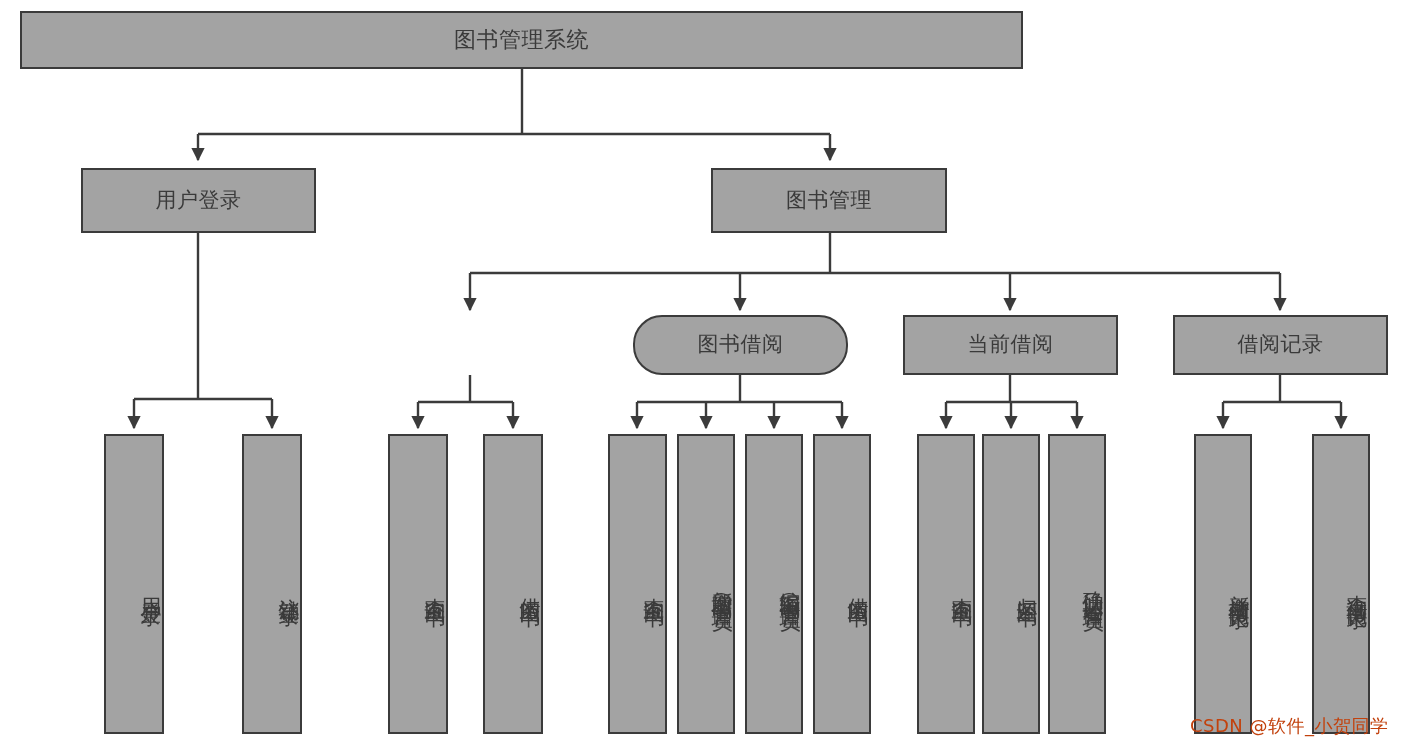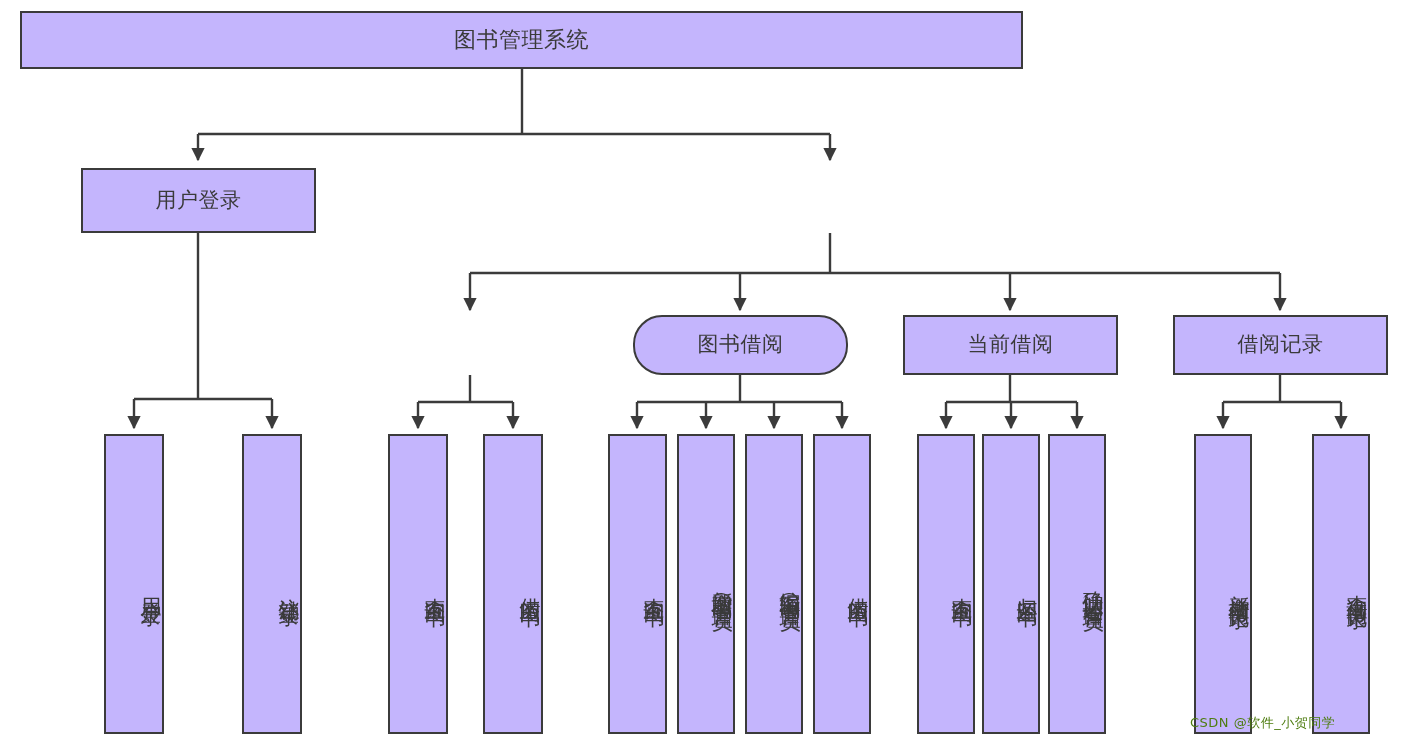--- a/index.html
+++ b/index.html
@@ -21,21 +21,21 @@
     position: absolute;
     left: 0;
     top: 0;
     width: 1405px;
     height: 747px;
   }
   .node {
     position: absolute;
     box-sizing: border-box;
     border: 2px solid #3b3b3b;
-    background: #c4b5fd;
+    background: #a3a3a3;
     color: #3a3a3a;
     display: flex;
     align-items: center;
     justify-content: center;
     text-align: center;
   }
   .node-h {
     font-size: 21px;
     letter-spacing: 0.5px;
     line-height: 1.1;
@@ -53,22 +53,22 @@
     align-items: flex-start;
     justify-content: center;
   }
   .node-v .vlabel {
     writing-mode: vertical-rl;
     text-orientation: upright;
     display: block;
   }
   .watermark {
     position: absolute;
-    color: #4d7c0f;
-    font-size: 13px;
+    color: #c2410c;
+    font-size: 18px;
     white-space: nowrap;
     letter-spacing: 0.5px;
     user-select: none;
     text-align: center;
   }
 </style>
 </head>
 <body>
 
 <div id="canvas">
@@ -124,20 +124,23 @@
   </svg>
 
   <div class="node node-h node-root" style="left:20px; top:11px; width:1003px; height:58px;">
     <span>图书管理系统</span>
   </div>
 
   <div class="node node-h" style="left:81px; top:168px; width:235px; height:65px;">
     <span>用户登录</span>
   </div>
 
+  <div class="node node-h" style="left:711px; top:168px; width:236px; height:65px;">
+    <span>图书管理</span>
+  </div>
 
 
   <div class="node node-h" style="left:633px; top:315px; width:215px; height:60px;border-radius:29px;">
     <span>图书借阅</span>
   </div>
 
   <div class="node node-h" style="left:903px; top:315px; width:215px; height:60px;">
     <span>当前借阅</span>
   </div>
 

